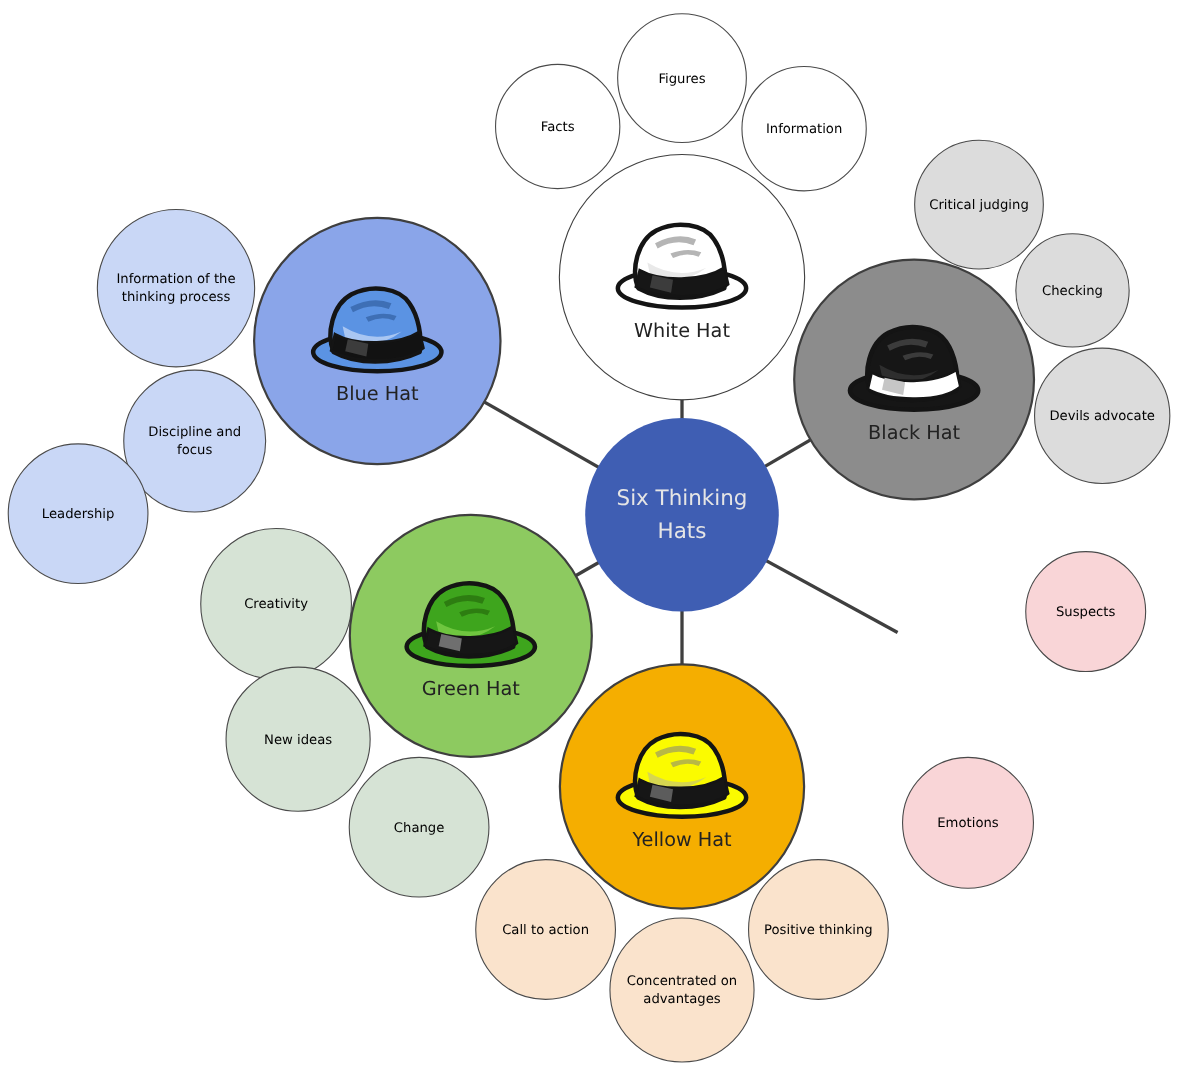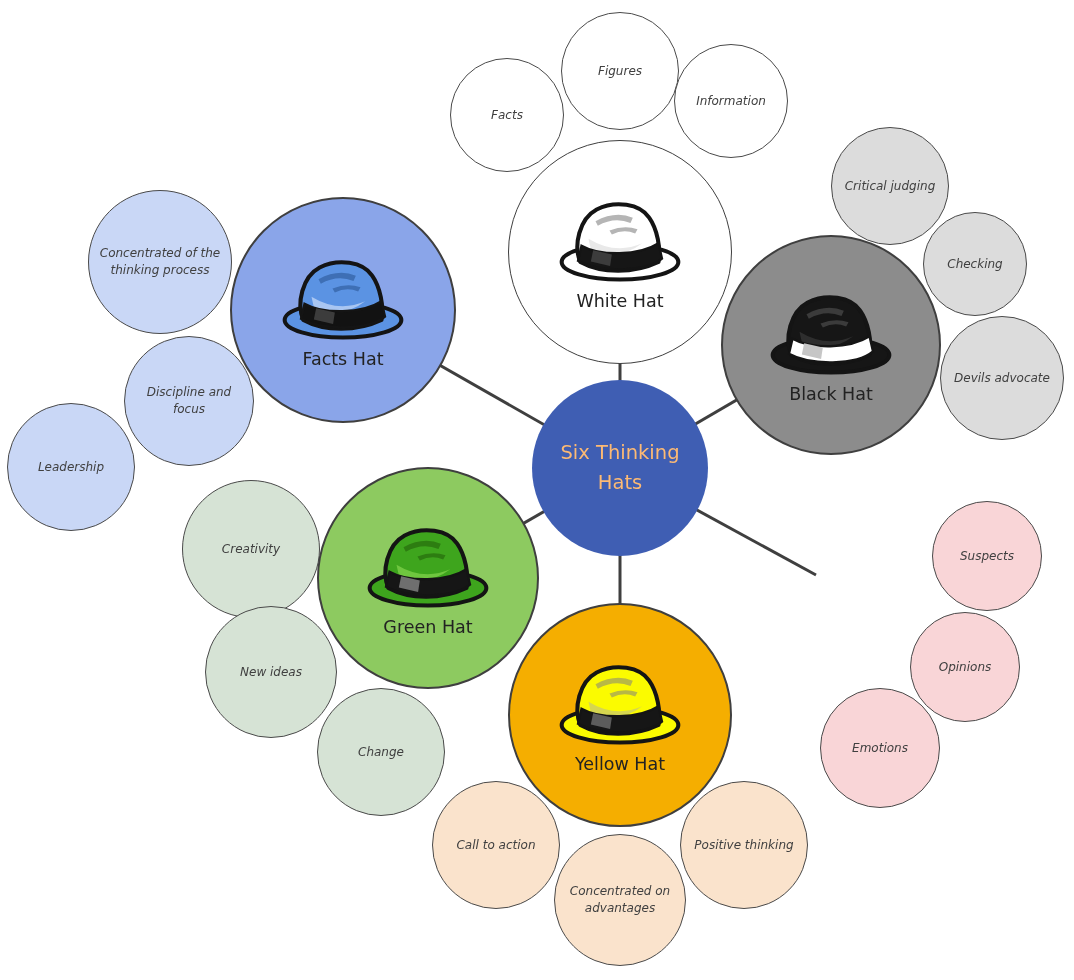--- a/index.html
+++ b/index.html
@@ -6,23 +6,22 @@
   .canvas { position:relative; width:1074px; height:980px; background:#FFFFFF; overflow:hidden; }
 
   .lines { position:absolute; left:0; top:0; z-index:1; }
   .link  { stroke:var(--line,#3F3F3F); stroke-width:3; }
 
   .sat {
     position:absolute; z-index:2; box-sizing:border-box;
     border-radius:50%; background:var(--circle,#FFF);
     border:1.4px solid #4A4A4A;
     display:flex; align-items:center; justify-content:center;
-    text-align:center; color:#404040; font-size:12px; line-height:1.4;
+    text-align:center; color:#000000; font-size:12px; line-height:1.4;
     padding:8px;
-    font-style:italic;
   }
   .sat.tight { font-size:11.5px; padding:3px; }
 
   .hat-circle {
     position:absolute; z-index:3; box-sizing:border-box;
     border-radius:50%; background:var(--circle,#FFF);
     border:2.5px solid #3F3F3F;
     display:flex; flex-direction:column; align-items:center; justify-content:center;
     gap:3px;
   }
@@ -64,39 +63,36 @@
     <line class="link" x1="620" y1="468" x2="428" y2="578"></line>
     <line class="link" x1="620" y1="468" x2="343" y2="310"></line>
   </svg>
 
   <div class="sat" style="left: 450px; top: 58px; width: 114px; height: 114px; --circle: #FFFFFF;">
     <span>Facts</span>
   </div>
   <div class="sat" style="left: 561px; top: 12px; width: 118px; height: 118px; --circle: #FFFFFF;">
     <span>Figures</span>
   </div>
-  <div class="sat" style="left: 674px; top: 44px; width: 114px; height: 114px; --circle: #FFFFFF;">
+  <div class="sat" style="left: 674px; top: 60px; width: 114px; height: 114px; --circle: #FFFFFF;">
     <span>Information</span>
   </div>
 
   <div class="sat" style="left: 831px; top: 127px; width: 118px; height: 118px; --circle: #DCDCDC;">
     <span>Critical judging</span>
   </div>
   <div class="sat" style="left: 923px; top: 212px; width: 104px; height: 104px; --circle: #DCDCDC;">
     <span>Checking</span>
   </div>
   <div class="sat" style="left: 940px; top: 316px; width: 124px; height: 124px; --circle: #DCDCDC;">
     <span>Devils advocate</span>
   </div>
 
   <div class="sat" style="left: 932px; top: 501px; width: 110px; height: 110px; align-items: center; --circle: #F9D5D7;">
     <span>Suspects</span>
-  </div>
-  <div class="sat" style="left: 910px; top: 612px; width: 110px; height: 110px; --circle: #F9D5D7;">
-    <span>Opinions</span>
   </div>
   <div class="sat" style="left: 820px; top: 688px; width: 120px; height: 120px; --circle: #F9D5D7;">
     <span>Emotions</span>
   </div>
 
   <div class="sat" style="left: 432px; top: 781px; width: 128px; height: 128px; align-items: center; --circle: #FAE3CC;">
     <span>Call to action</span>
   </div>
   <div class="sat" style="left: 554px; top: 834px; width: 132px; height: 132px; --circle: #FAE3CC;">
     <span>Concentrated on advantages</span>
@@ -109,23 +105,23 @@
     <span>Creativity</span>
   </div>
   <div class="sat" style="left: 205px; top: 606px; width: 132px; height: 132px; --circle: #D6E3D5;">
     <span>New ideas</span>
   </div>
   <div class="sat" style="left: 317px; top: 688px; width: 128px; height: 128px; justify-content: center; --circle: #D6E3D5;">
     <span>Change</span>
   </div>
 
   <div class="sat" style="left: 88px; top: 190px; width: 144px; height: 144px; --circle: #C9D7F6;">
-    <span>Concentrated of the thinking process</span>
+    <span>Information of the thinking process</span>
   </div>
-  <div class="sat" style="left: 124px; top: 336px; width: 130px; height: 130px; --circle: #C9D7F6;">
+  <div class="sat" style="left: 112px; top: 336px; width: 130px; height: 130px; --circle: #C9D7F6;">
     <span>Discipline and focus</span>
   </div>
   <div class="sat" style="left: 7px; top: 403px; width: 128px; height: 128px; --circle: #C9D7F6;">
     <span>Leadership</span>
   </div>
 
   <div class="hat-circle thin" style="left: 508px; top: 140px; width: 224px; height: 224px; --circle: #FFFFFF;">
     <svg class="hat-img" viewBox="0 0 120 80" style="--hm: #FFFFFF; --hb: #161616; --hk: #3C3C3C; --hs: #B5B5B5; --hh: #E9E9E9;">
       <use href="#fedora"></use>
     </svg>
@@ -151,20 +147,20 @@
     <svg class="hat-img" viewBox="0 0 120 80" style="--hm: #3EA51D; --hb: #161616; --hk: #6F6F6F; --hs: #2D7D11; --hh: #6FC63F;">
       <use href="#fedora"></use>
     </svg>
     <div class="hat-label">Green Hat</div>
   </div>
 
   <div class="hat-circle" style="left: 230px; top: 197px; width: 226px; height: 226px; --circle: #8AA5E9;">
     <svg class="hat-img" viewBox="0 0 120 80" style="--hm: #5B93E3; --hb: #121212; --hk: #3C3C3C; --hs: #3E6FB5; --hh: #A9C6F2;">
       <use href="#fedora"></use>
     </svg>
-    <div class="hat-label">Facts Hat</div>
+    <div class="hat-label">Blue Hat</div>
   </div>
 
-  <div class="hub" style="left: 532px; top: 380px; width: 176px; height: 176px; --circle: #3F5EB3; color: #fdba74;">
+  <div class="hub" style="left: 532px; top: 380px; width: 176px; height: 176px; --circle: #3F5EB3; color: #e5e5e5;">
     <span>Six Thinking Hats</span>
   </div>
 
 </div>
 
 </body></html>

